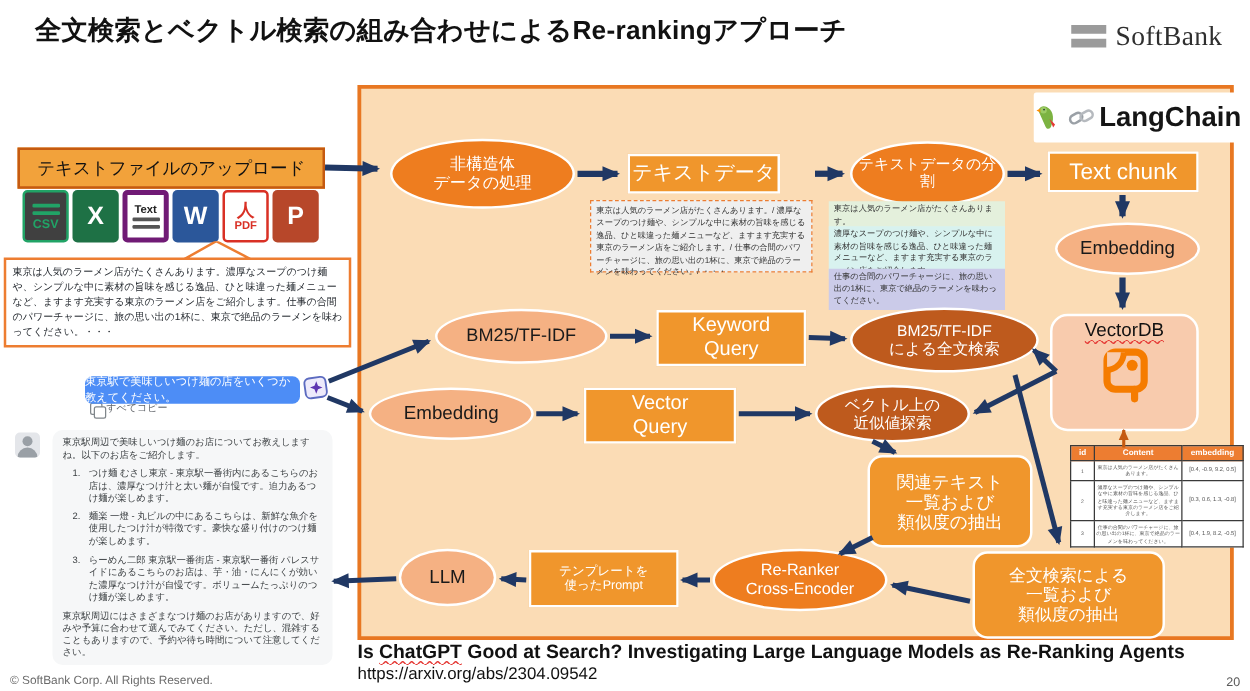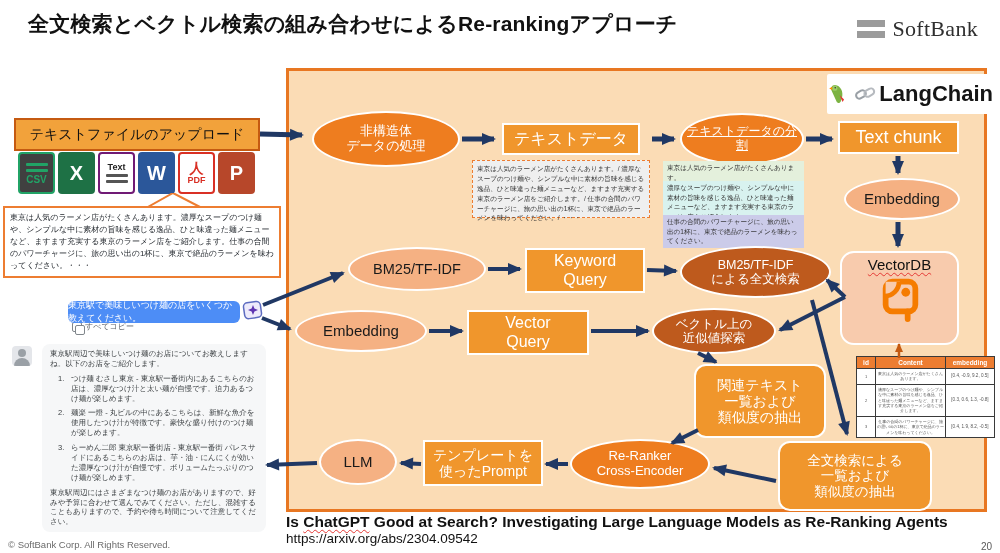--- a/index.html
+++ b/index.html
@@ -25,21 +25,21 @@
   .obox{background:#F0962C;color:#fff;border:2.5px solid #fff;}
   .rbox{border-radius:12px;}
   
   .upload-box{left:14px;top:118px;width:246px;height:33px;background:#F2A23B;border:2px solid #C55A11;box-sizing:border-box;display:flex;align-items:center;justify-content:center;font-size:14px;color:#111;}
   .file-row{left:18px;top:152px;width:244px;height:44px;display:flex;gap:3px;z-index:5;}
   .fico{width:37px;height:42px;border-radius:4px;display:flex;flex-direction:column;align-items:center;justify-content:center;font-weight:bold;box-sizing:border-box;}
   .fico .lines{width:22px;height:3px;margin:1.5px 0;border-radius:1px;}
   .f-csv{background:#404040;border:2px solid #21A366;color:#21A366;font-size:10px;}
   .f-csv .lines{background:#21A366;}
   .f-xls{background:#1E7145;color:#fff;font-size:20px;}
-  .f-txt{background:#fff;border:2px solid #701a75;color:#222;font-size:9px;}
+  .f-txt{background:#fff;border:4px solid #701a75;color:#222;font-size:9px;}
   .f-txt .lines{background:#555;}
   .f-doc{background:#2B579A;color:#fff;font-size:20px;}
   .f-pdf{background:#fff;border:2px solid #D93025;color:#D93025;font-size:9px;}
   .f-pdf .glyph{font-size:14px;line-height:1;}
   .f-ppt{background:#B7472A;color:#fff;font-size:20px;}
   .callout{left:3px;top:206px;width:278px;background:#fff;border:2px solid #ED7D31;box-sizing:border-box;padding:4px 5px;font-size:8px;line-height:1.5;color:#24292f;z-index:4;}
   .callout-tip{left:145px;top:193px;z-index:6;}
   
   .chat-bubble{left:68px;top:301px;width:172px;height:22px;background:#4D8DF6;color:#fff;border-radius:6px;display:flex;align-items:center;justify-content:center;font-size:9px;z-index:5;}
   .chat-ico{left:242px;top:299px;z-index:5;}
@@ -163,22 +163,22 @@
   </svg>
   <svg width="24" height="22" viewBox="0 0 24 22">
     <rect x="2" y="8" width="11" height="7" rx="3.5" fill="none" stroke="#9AA0A6" stroke-width="2.2" transform="rotate(-30 7.5 11.5)"></rect>
     <rect x="11" y="6" width="11" height="7" rx="3.5" fill="none" stroke="#B6BABF" stroke-width="2.2" transform="rotate(-30 16.5 9.5)"></rect>
   </svg>
   <span class="lc-text">LangChain</span>
 </div>
 
 <div class="abs node ell ell-deep" style="left:312px;top:111px;width:148px;height:56px;font-size:13px;">非構造体
 データの処理</div>
-<div class="abs node obox" style="left:502px;top:123px;width:138px;height:32px;font-size:16px;">テキストデータ</div>
-<div class="abs node ell ell-deep" style="left:680px;top:113px;width:124px;height:52px;font-size:12px;text-decoration:underline;">テキストデータの分割</div>
+<div class="abs node obox" style="left:502px;top:123px;width:122px;height:32px;font-size:16px;">テキストデータ</div>
+<div class="abs node ell ell-deep" style="left:680px;top:113px;width:124px;height:52px;font-size:12px;">テキストデータの分割</div>
 <div class="abs node obox" style="left:838px;top:121px;width:121px;height:33px;font-size:18px;">Text chunk</div>
 <div class="abs node ell ell-light" style="left:844px;top:178px;width:116px;height:42px;font-size:15px;">Embedding</div>
 
 <div class="abs dash-box">東京は人気のラーメン店がたくさんあります。/ 濃厚なスープのつけ麺や、シンプルな中に素材の旨味を感じる逸品、ひと味違った麺メニューなど、ますます充実する東京のラーメン店をご紹介します。/ 仕事の合間のパワーチャージに、旅の思い出の1杯に、東京で絶品のラーメンを味わってください。/ ・・・</div>
 <div class="abs chunk chunk1">東京は人気のラーメン店がたくさんあります。</div>
 <div class="abs chunk chunk2">濃厚なスープのつけ麺や、シンプルな中に素材の旨味を感じる逸品、ひと味違った麺メニューなど、ますます充実する東京のラーメン店をご紹介します。</div>
 <div class="abs chunk chunk3">仕事の合間のパワーチャージに、旅の思い出の1杯に、東京で絶品のラーメンを味わってください。</div>
 
 <div class="abs vdb">
   <span class="vdb-label">VectorDB</span>
@@ -203,21 +203,21 @@
 近似値探索</div>
 
 <div class="abs node obox rbox" style="left:694px;top:364px;width:132px;height:74px;font-size:14px;">関連テキスト
 一覧および
 類似度の抽出</div>
 <div class="abs node obox rbox" style="left:778px;top:441px;width:154px;height:70px;font-size:13.5px;">全文検索による
 一覧および
 類似度の抽出</div>
 <div class="abs node ell ell-deep" style="left:570px;top:439px;width:140px;height:50px;font-size:13px;">Re-Ranker
 Cross-Encoder</div>
-<div class="abs node obox" style="left:423px;top:440px;width:120px;height:46px;font-size:14px;">テンプレートを
+<div class="abs node obox" style="left:423px;top:440px;width:120px;height:46px;font-size:10px;">テンプレートを
 使ったPrompt</div>
 <div class="abs node ell ell-light" style="left:319px;top:439px;width:78px;height:46px;font-size:15px;">LLM</div>
 
 <table class="abs vtable">
   <tbody>
       <tr>
     <th style="width:16px">id</th>
     <th>Content</th>
     <th style="width:46px">embedding</th>
   </tr>

